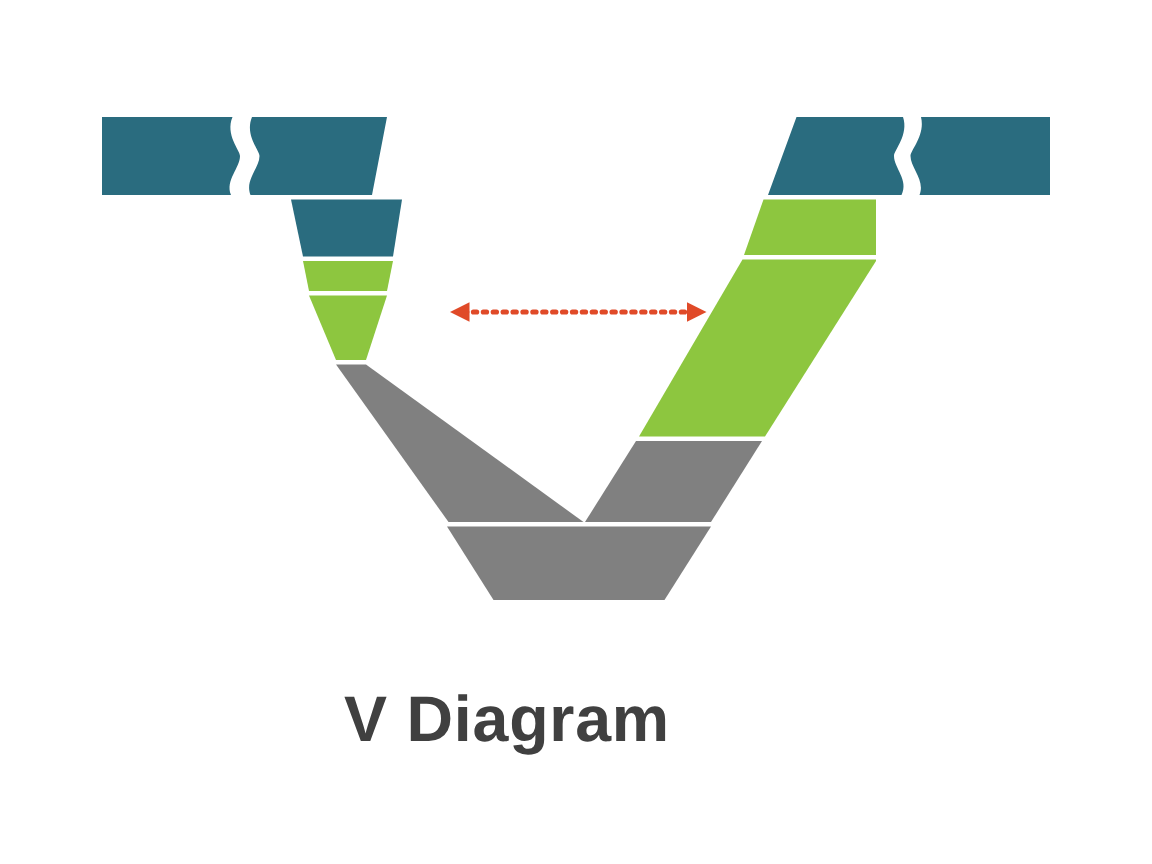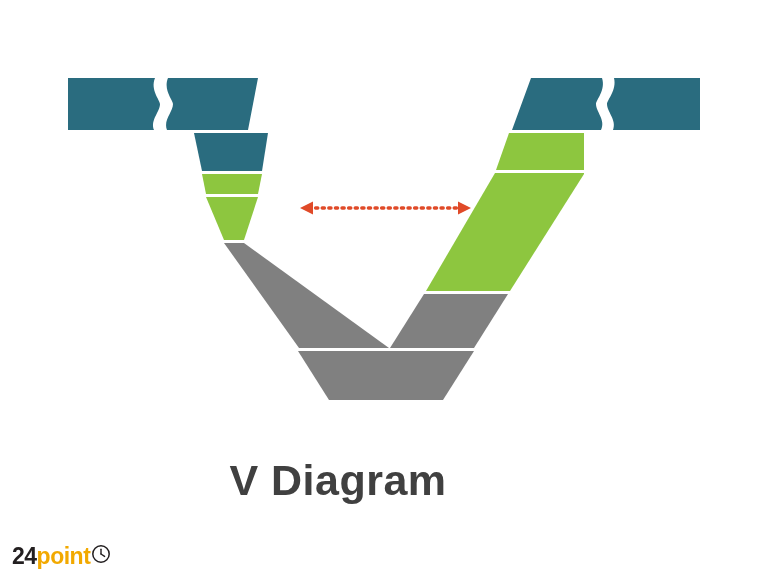--- a/index.html
+++ b/index.html
@@ -104,25 +104,14 @@
     <g>
       <line x1="309" y1="208" x2="462" y2="208" stroke="#E04A28" stroke-width="3.4" stroke-dasharray="2.2 4.4" stroke-linecap="round"></line>
       <polygon fill="#E04A28" points="300,208 313,201.5 313,214.5"></polygon>
       <polygon fill="#E04A28" points="471,208 458,201.5 458,214.5"></polygon>
     </g>
 
   </svg>
 
   <div id="slide-title">V Diagram</div>
 
-  <div id="brand-logo">
-    <span class="logo-24">24</span>
-    <span class="logo-point">point</span>
-    <span class="logo-clock">
-      <svg width="20" height="20" viewBox="0 0 20 20">
-        <circle cx="10" cy="10" r="8.2" fill="none" stroke="#231f20" stroke-width="1.5"></circle>
-        <line x1="10" y1="10" x2="10" y2="5.2" stroke="#231f20" stroke-width="1.4" stroke-linecap="round"></line>
-        <line x1="10" y1="10" x2="13.6" y2="12.4" stroke="#231f20" stroke-width="1.4" stroke-linecap="round"></line>
-      </svg>
-    </span>
-  </div>
 
 </div>
 
 </body></html>

